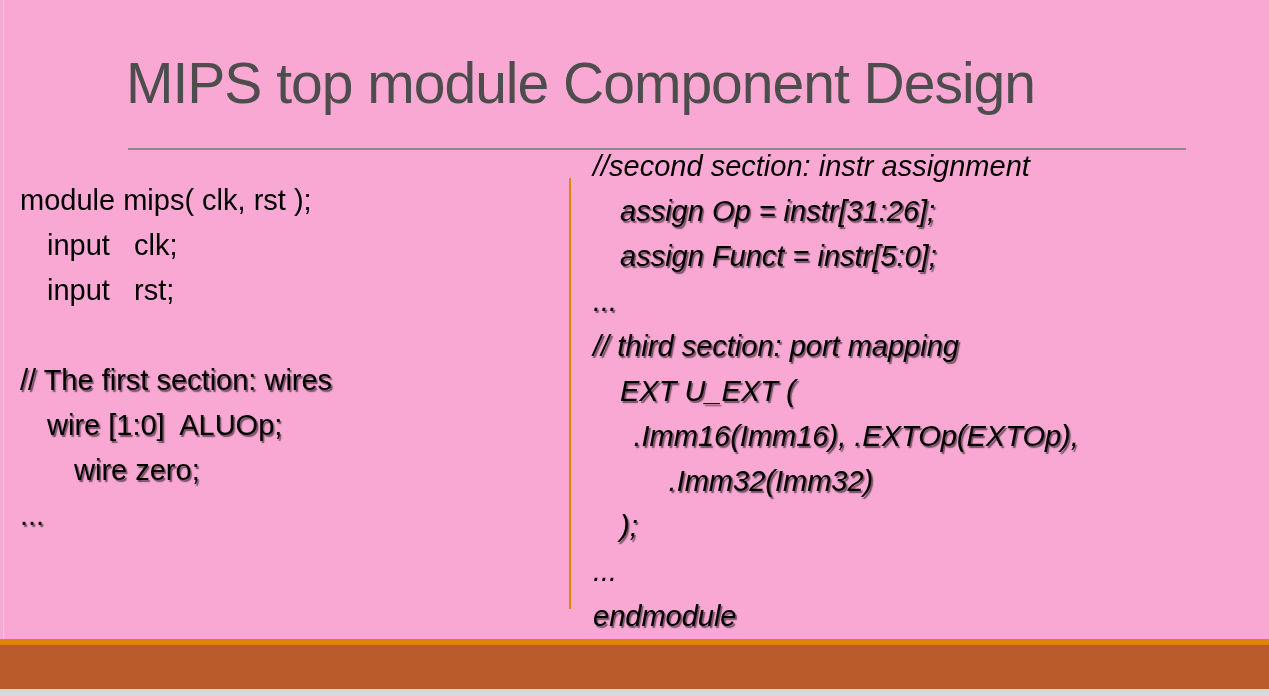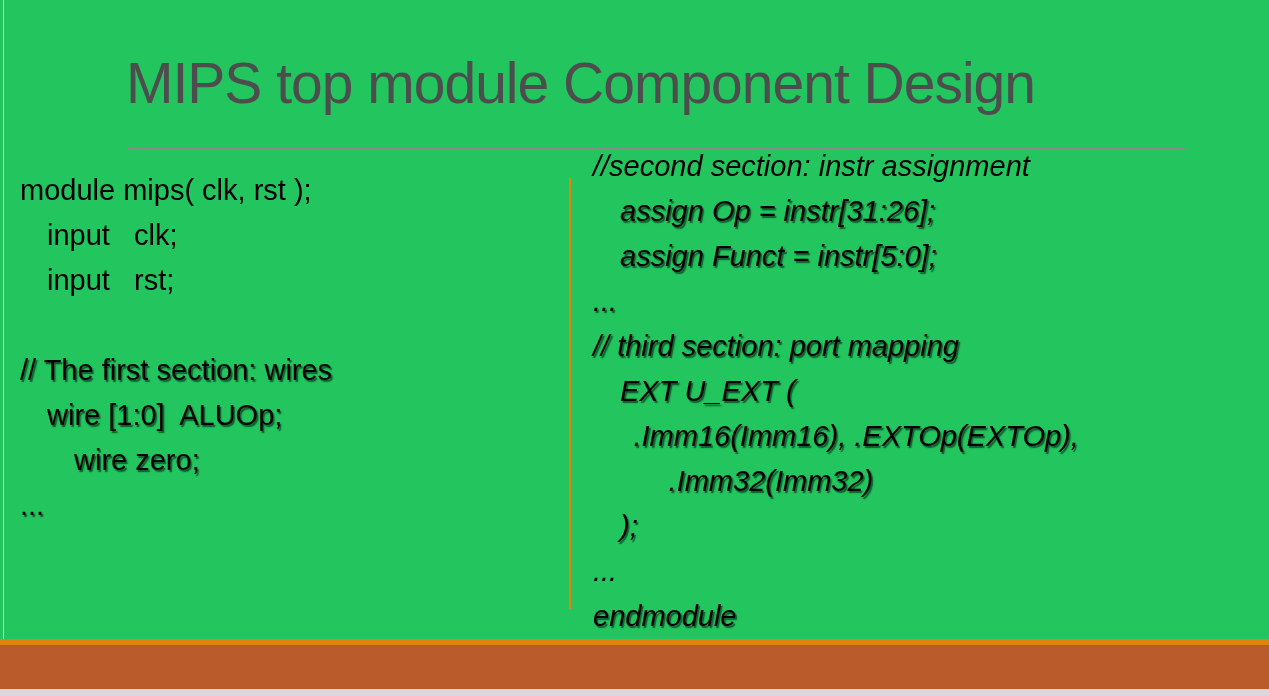--- a/index.html
+++ b/index.html
@@ -1,19 +1,19 @@
 <!DOCTYPE html>
 <html style="--title-text: #4d4d4d; --title-rule: #8a8a8a; --code-text: #000000; --column-divider: #e8820c; --bottom-thin-bar: #df820f; --bottom-band: #b95b2b; --bottom-edge: #d9d9d9; --left-edge-line: #d9d9d9;"><head>
 <meta charset="utf-8">
 <style>
   html,body{margin:0;padding:0;background:#ffffff;}
   .slide{
     position:relative;
     width:1269px;height:696px;
-    background:#22c55e;
+    background:#f9a8d4;
     overflow:hidden;
     font-family:"Liberation Sans","DejaVu Sans",sans-serif;
   }
   .left-edge{
     position:absolute;left:3px;top:0;width:1px;height:639px;
     background:var(--left-edge-line,#d9d9d9);
   }
   .title{
     position:absolute;left:126px;top:50px;margin:0;
     font-size:57px;font-weight:300;letter-spacing:-1px;
@@ -23,21 +23,21 @@
   .title-rule{
     position:absolute;left:128px;top:148px;width:1058px;height:2px;
     background:var(--title-rule,#8a8a8a);
   }
   .code{
     position:absolute;
     font-size:29px;line-height:45px;
     color:var(--code-text,#000000);
     white-space:pre;
   }
-  .code.left{left:20px;top:168px;}
+  .code.left{left:20px;top:178px;}
   .code.right{left:593px;top:144px;font-style:italic;}
   .code-line{min-height:45px;}
   .code-line.shadow{
     text-shadow:1.6px 1.9px 1.2px rgba(0,0,0,0.55);
   }
   .divider{
     position:absolute;left:569px;top:178px;width:2px;height:431px;
     background:var(--column-divider,#e8820c);
   }
   .bar-thin{

